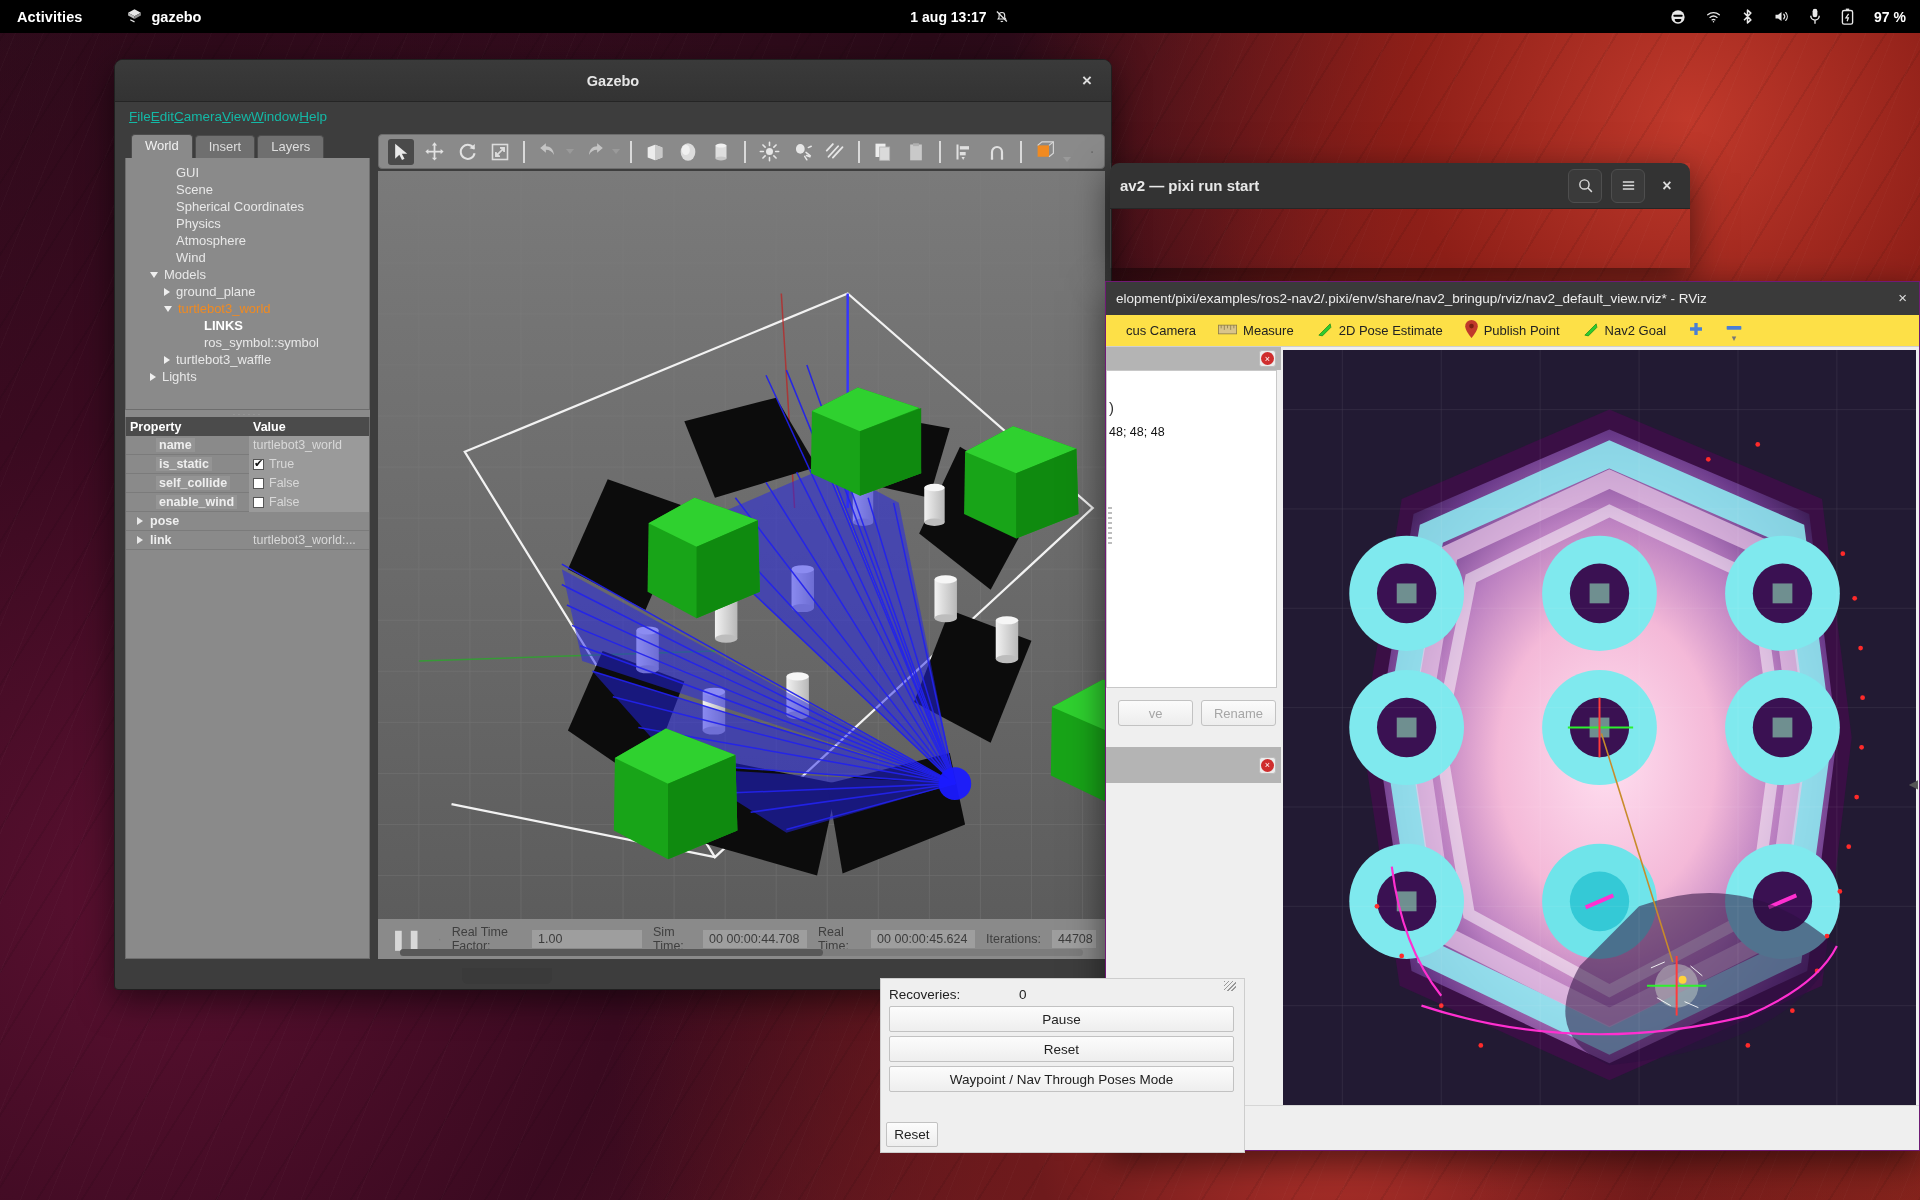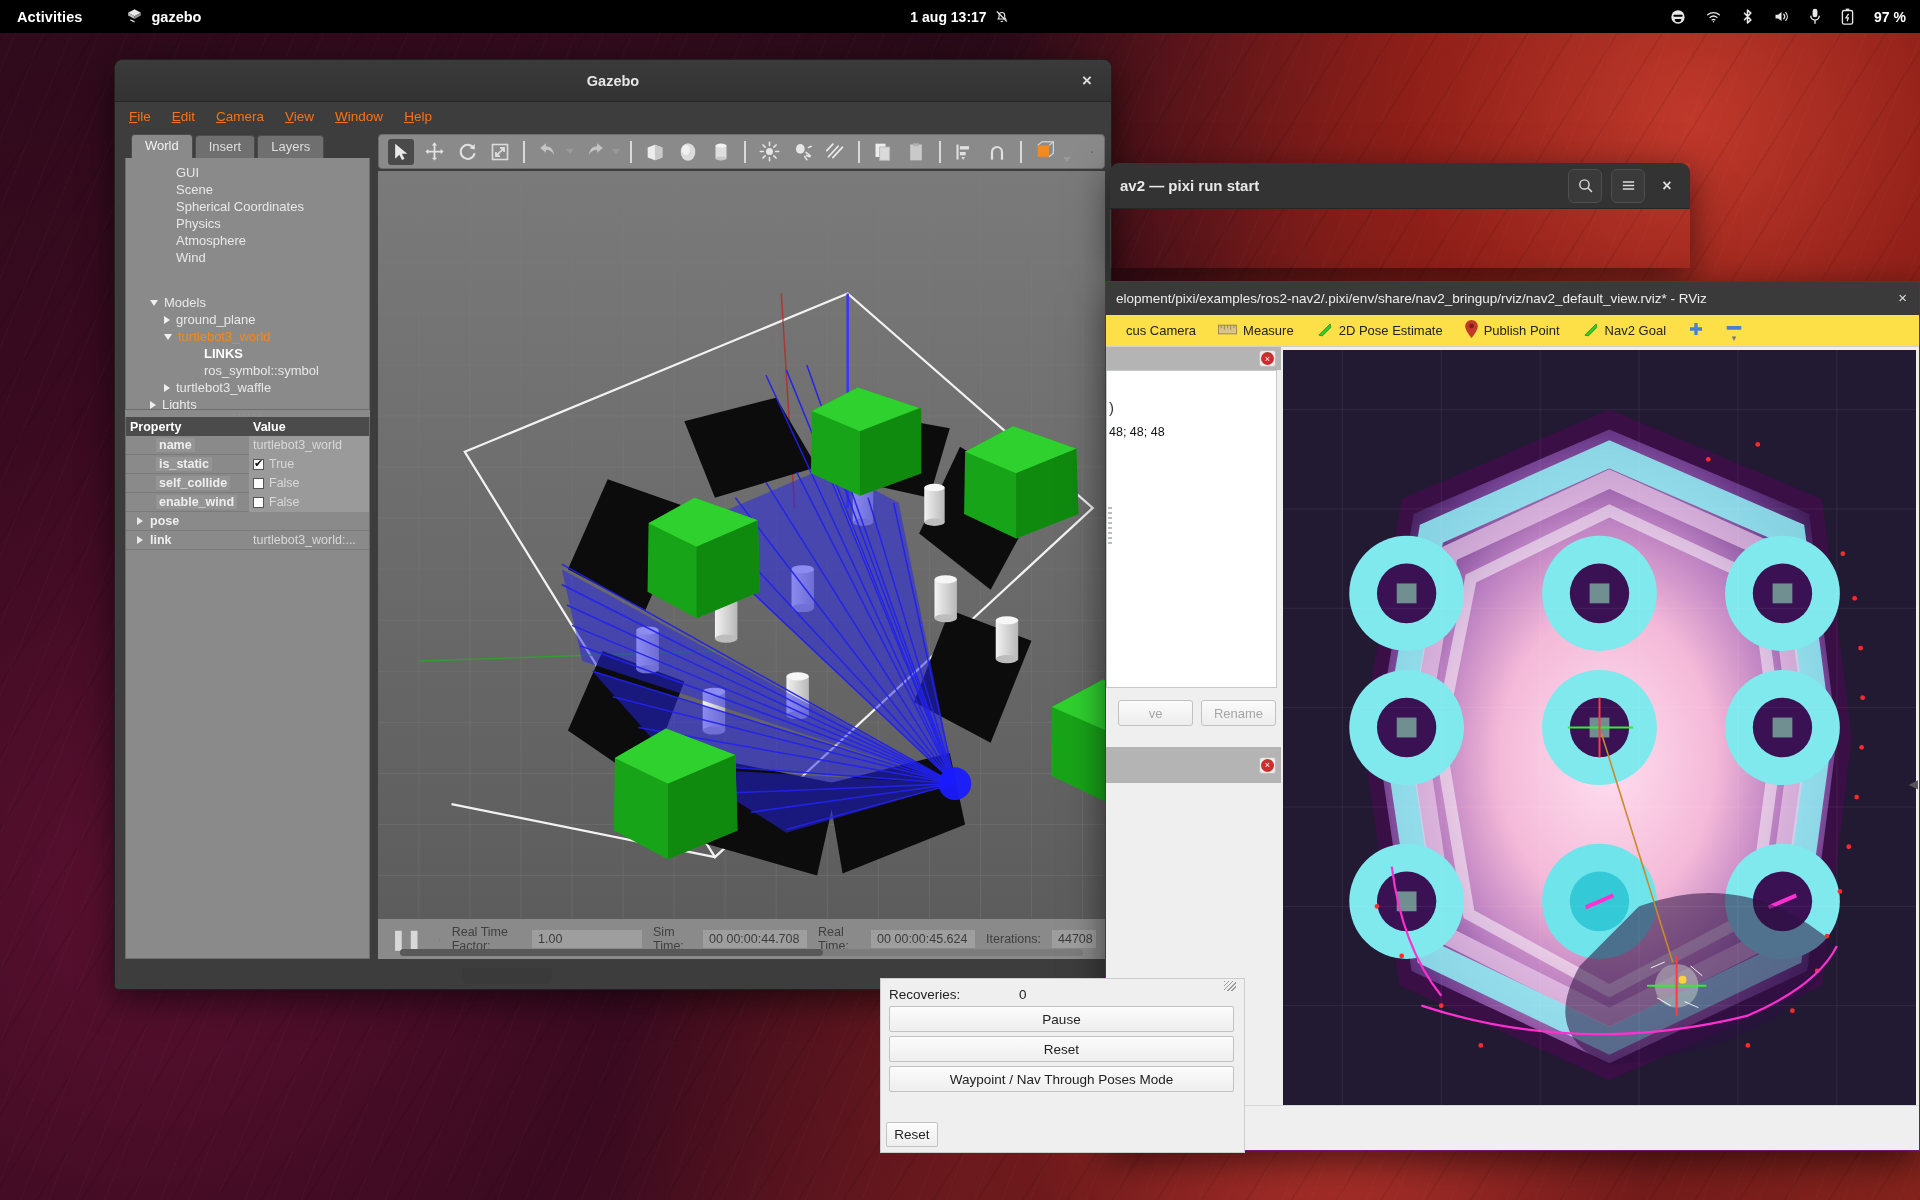--- a/index.html
+++ b/index.html
@@ -52,21 +52,21 @@
   }
   #gz-titlebar {
     height: 42px; background: linear-gradient(#3a3a3a,#333);
     border-radius: 8px 8px 0 0; border-bottom: 1px solid #252525;
     display: flex; align-items: center; justify-content: center; position: relative;
     color: #e6e6e6; font-size: 14.5px; font-weight: 700;
   }
   #gz-close { position: absolute; right: 14px; top: 11px; width: 20px; height: 20px;
     color: #ddd; font-size: 17px; line-height: 20px; text-align: center; cursor: pointer;}
   #gz-menubar { height: 28px; background: #3d3d3d; display: flex; align-items: center;
-    padding-left: 14px; gap: 21px; font-size: 13.5px; color: #f97316; }
+    padding-left: 14px; font-size: 13.5px; color: #14b8a6; }
   #gz-menubar span { cursor: pointer; }
   #gz-menubar u { text-decoration: underline; }
   #gz-body { display: flex; height: 835px; padding: 4px 6px 6px 10px; gap: 8px;}
 
   
   #gz-left { width: 245px; display: flex; flex-direction: column; }
   .gz-tabs { display: flex; gap: 2px; height: 24px; align-items: flex-end; padding-left: 6px;}
   .gz-tab { background: #6f6f6f; color: #dedede; font-size: 13px; padding: 3px 13px 4px;
     border-radius: 4px 4px 0 0; border: 1px solid #4c4c4c; border-bottom: none; cursor: pointer;}
   .gz-tab.active { background: #8a8a8a; color: #f2f2f2; padding-bottom: 5px;}
@@ -303,21 +303,21 @@
               <span class="lbl">Physics</span>
             </div>
             <div class="tr" style="padding-left: 14px;">
               <span style="display: inline-block; width: 6px;"></span>
               <span class="lbl">Atmosphere</span>
             </div>
             <div class="tr" style="padding-left: 14px;">
               <span style="display: inline-block; width: 6px;"></span>
               <span class="lbl">Wind</span>
             </div>
-            <div class="tr" style="padding-left: 0px; margin-top: 28px;">
+            <div class="tr" style="padding-left: 0px;">
               <span class="caret down"></span>
               <span class="lbl">Models</span>
             </div>
             <div class="tr" style="padding-left: 14px;">
               <span class="caret right"></span>
               <span class="lbl">ground_plane</span>
             </div>
             <div class="tr sel" style="padding-left: 14px;">
               <span class="caret down"></span>
               <span class="lbl">turtlebot3_world</span>

